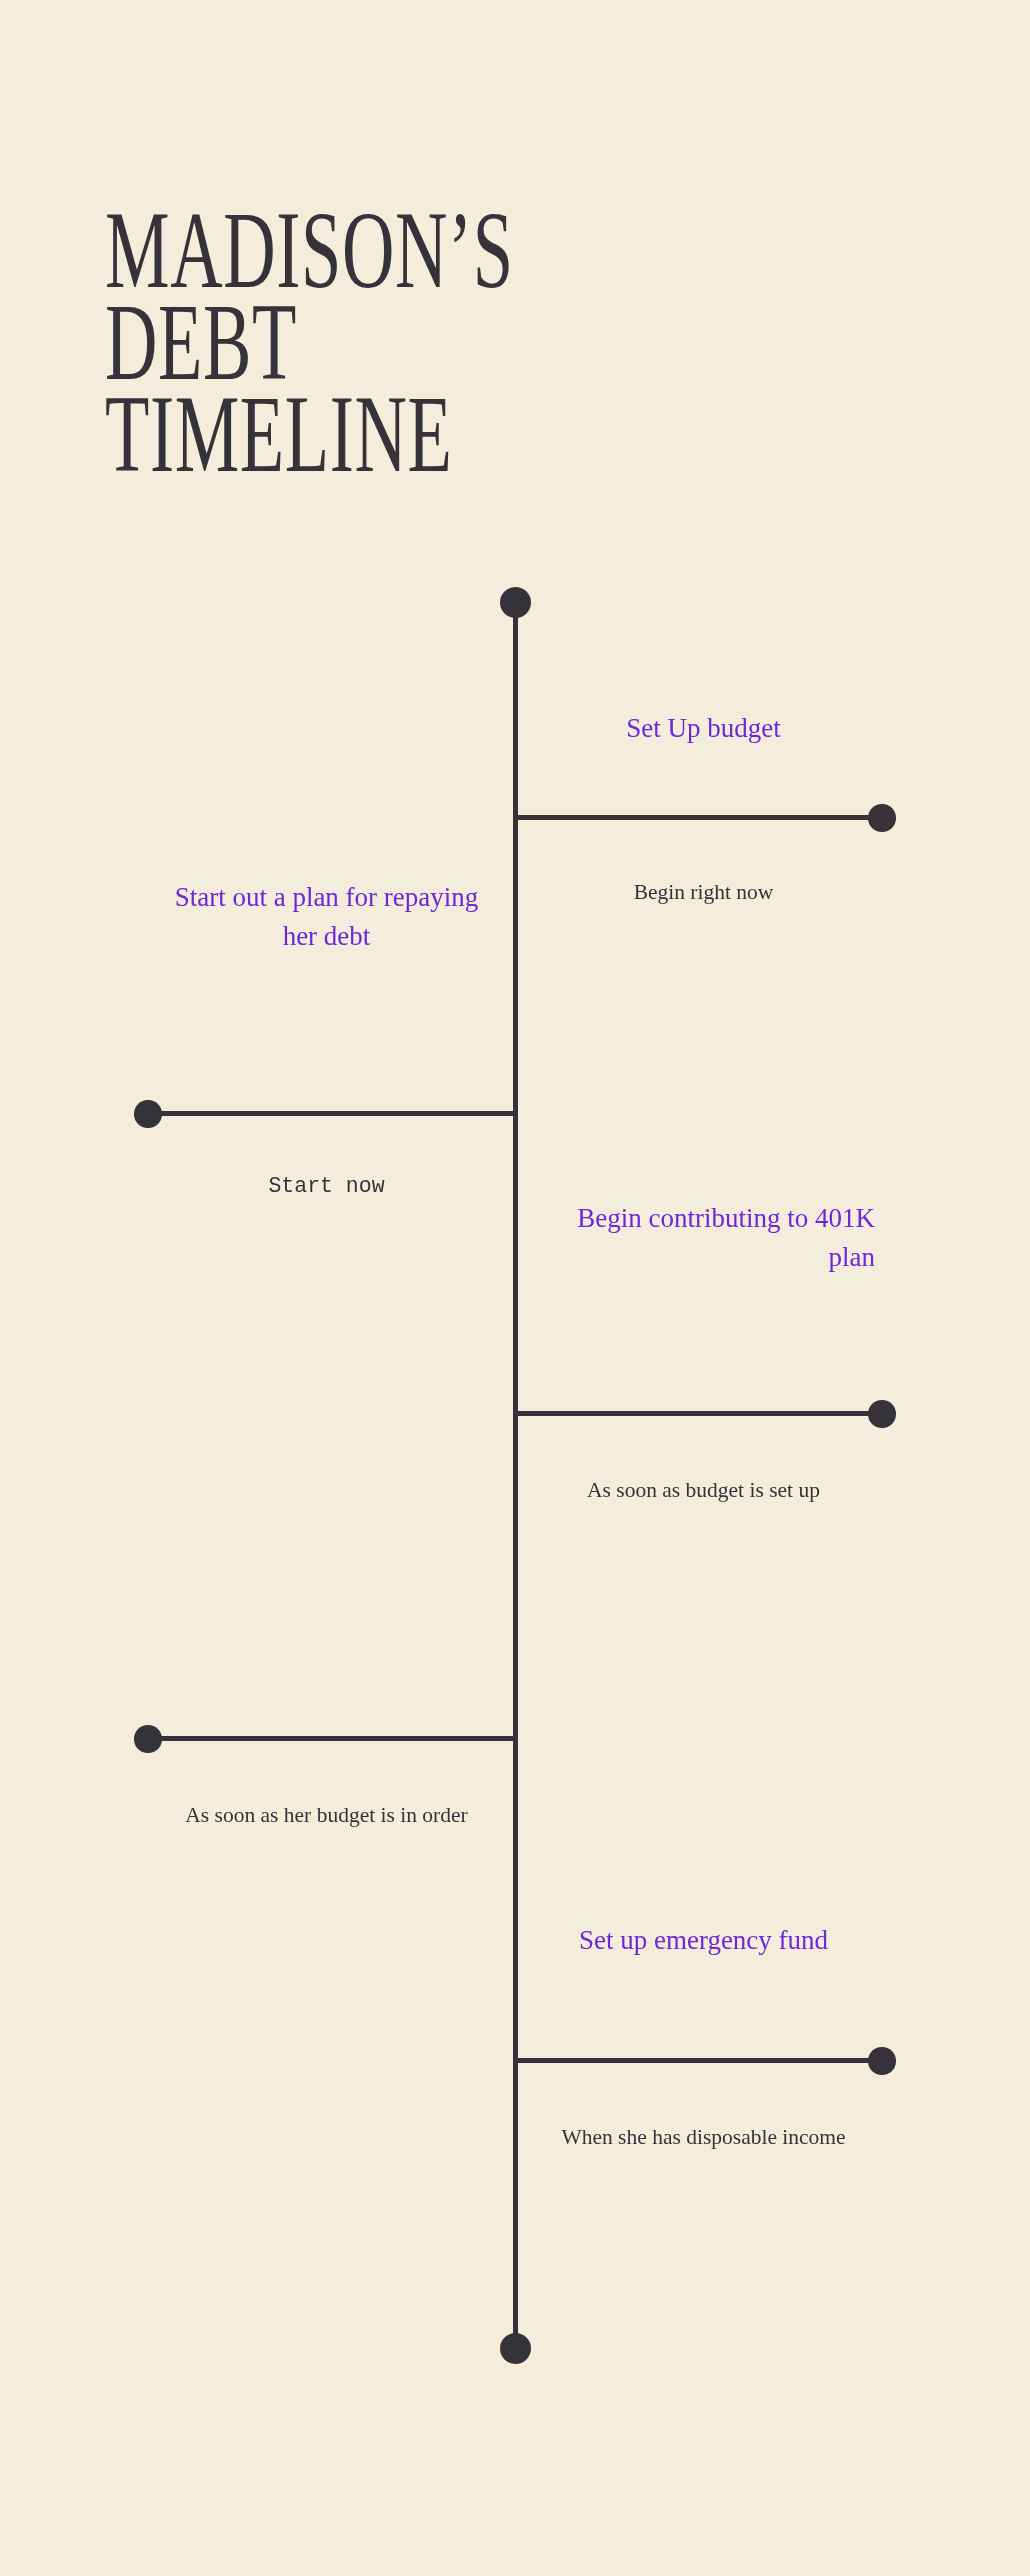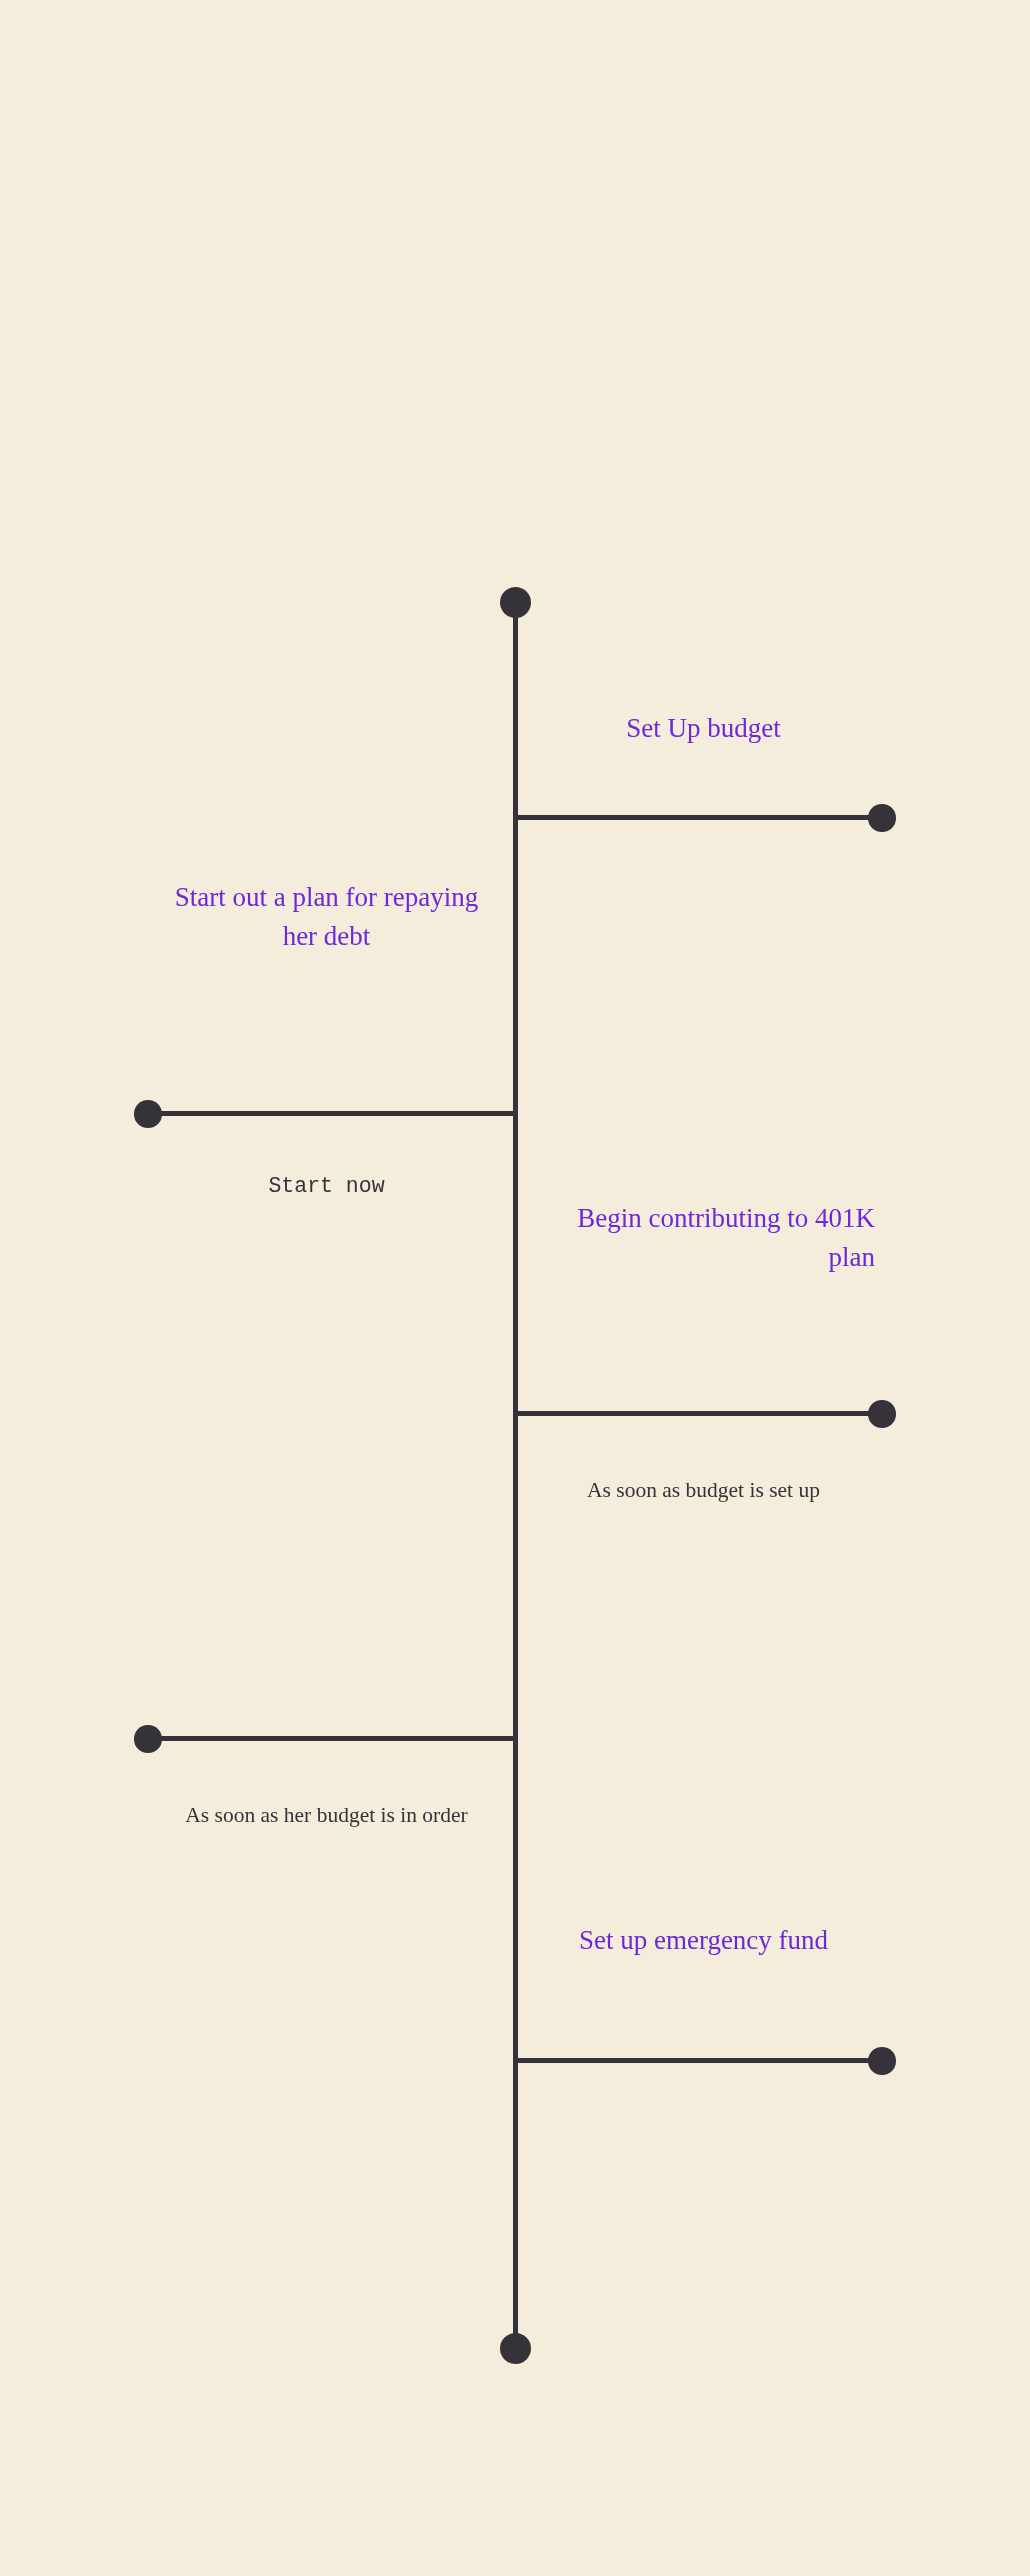--- a/index.html
+++ b/index.html
@@ -104,41 +104,48 @@
   
   .col-r { left: 532px; width: 343px; }
   
   .col-l { left: 155px; width: 343px; }
 </style>
 </head>
 <body>
 
 <div id="poster">
 
+  <div class="title-block">
+    <div class="title-line">MADISON’S</div>
+    <div class="title-line">DEBT</div>
+    <div class="title-line">TIMELINE</div>
+  </div>
 
   <div class="spine"></div>
   <div class="cap-dot top"></div>
   <div class="cap-dot bottom"></div>
 
   <div class="entry-title col-r" style="top:709px;">Set Up budget</div>
   <div class="branch r" style="top:815px;"></div>
   <div class="branch-dot r" style="top:804px;"></div>
+  <div class="entry-sub col-r" style="top:876px;">Begin right now</div>
 
   <div class="entry-title col-l" style="top:878px;">Start out a plan for repaying her debt</div>
   <div class="branch l" style="top:1111px;"></div>
   <div class="branch-dot l" style="top:1100px;"></div>
   <div class="entry-sub col-l" style="top:1170px;font-family:Liberation Mono, monospace;">Start now</div>
 
   <div class="entry-title col-r" style="top:1199px;text-align:right;">Begin contributing to 401K plan</div>
   <div class="branch r" style="top:1411px;"></div>
   <div class="branch-dot r" style="top:1400px;"></div>
   <div class="entry-sub col-r" style="top:1474px;">As soon as budget is set up</div>
 
   <div class="branch l" style="top:1736px;"></div>
   <div class="branch-dot l" style="top:1725px;"></div>
   <div class="entry-sub col-l" style="top:1799px;">As soon as her budget is in order</div>
 
   <div class="entry-title col-r" style="top:1921px;">Set up emergency fund</div>
   <div class="branch r" style="top:2058px;"></div>
   <div class="branch-dot r" style="top:2047px;"></div>
+  <div class="entry-sub col-r" style="top:2121px;">When she has disposable income</div>
 
 </div>
 
 
 </body></html>

